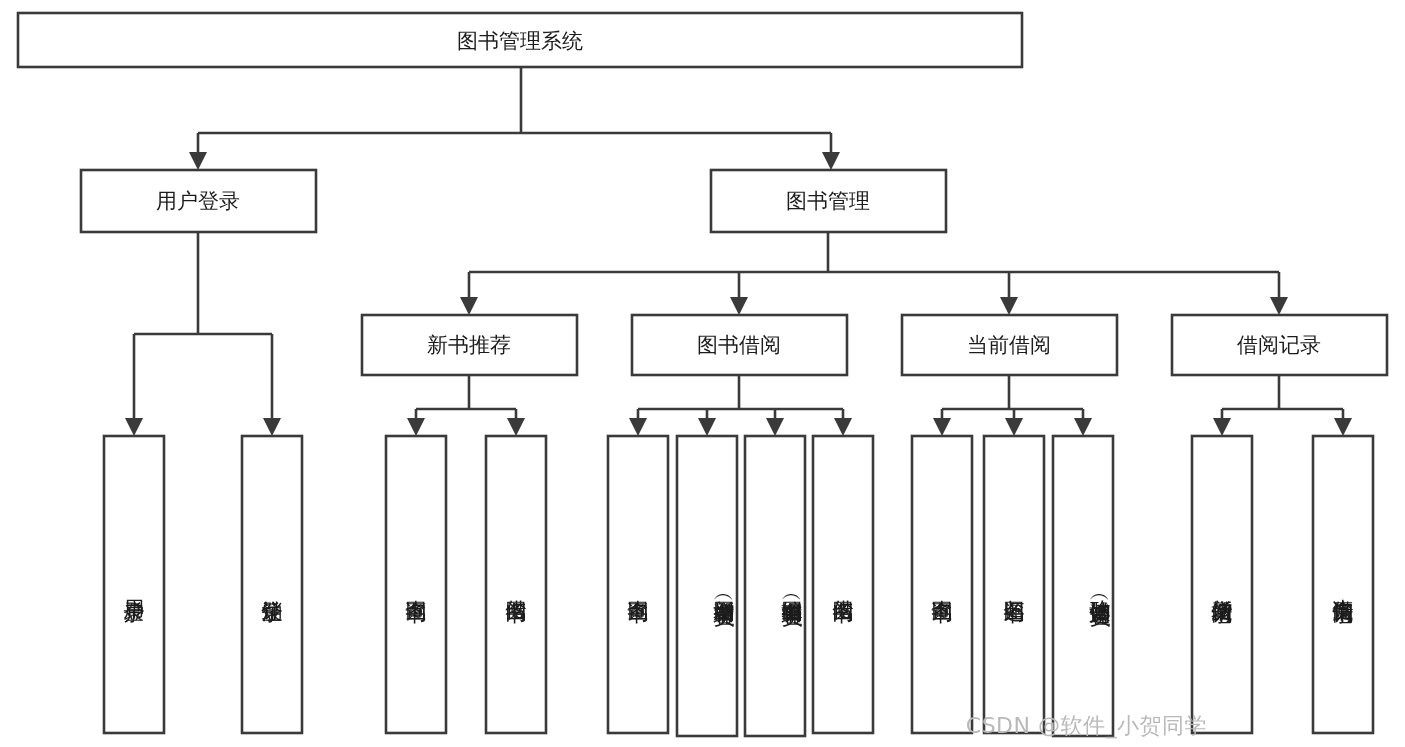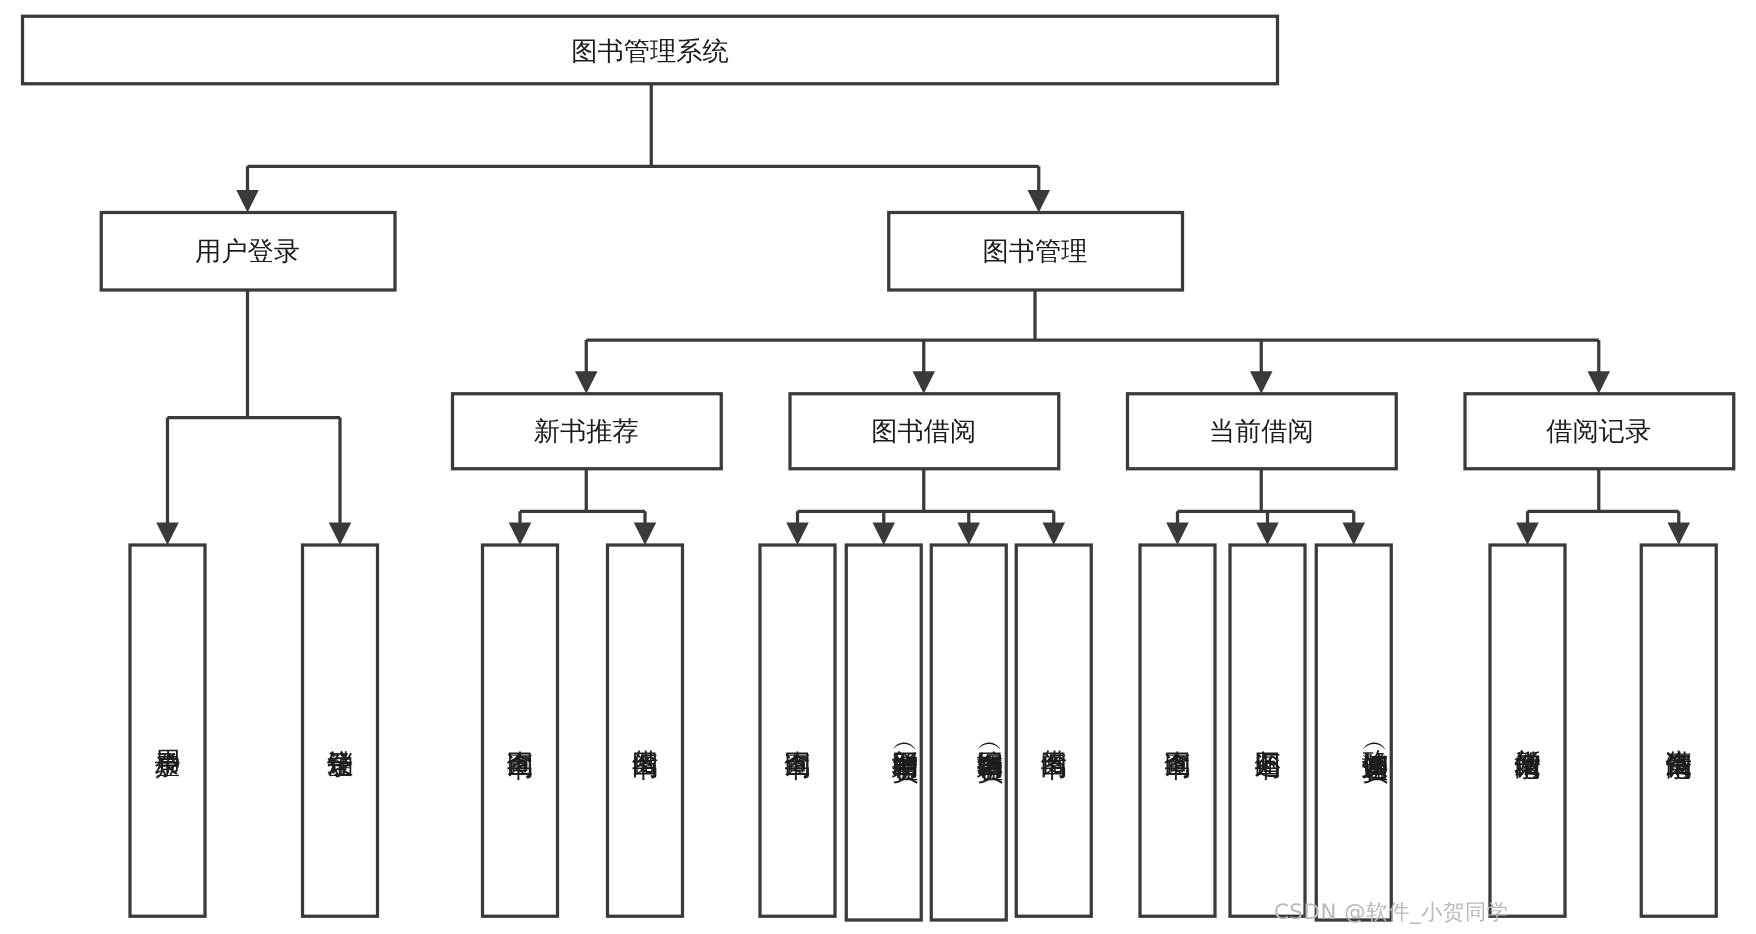--- a/index.html
+++ b/index.html
@@ -68,21 +68,21 @@
     justify-content: center;
   }
   .vlabel.centered {
     align-items: center;
   }
   #watermark {
     position: absolute;
     right: 14px;
     bottom: 6px;
     font-family: "DejaVu Sans", "Liberation Sans", sans-serif;
-    font-size: 17px;
+    font-size: 22px;
     color: #b9b9b9;
     letter-spacing: 0.5px;
     white-space: nowrap;
     user-select: none;
   }
 </style>
 </head>
 <body>
 
 <div id="diagram-root">

